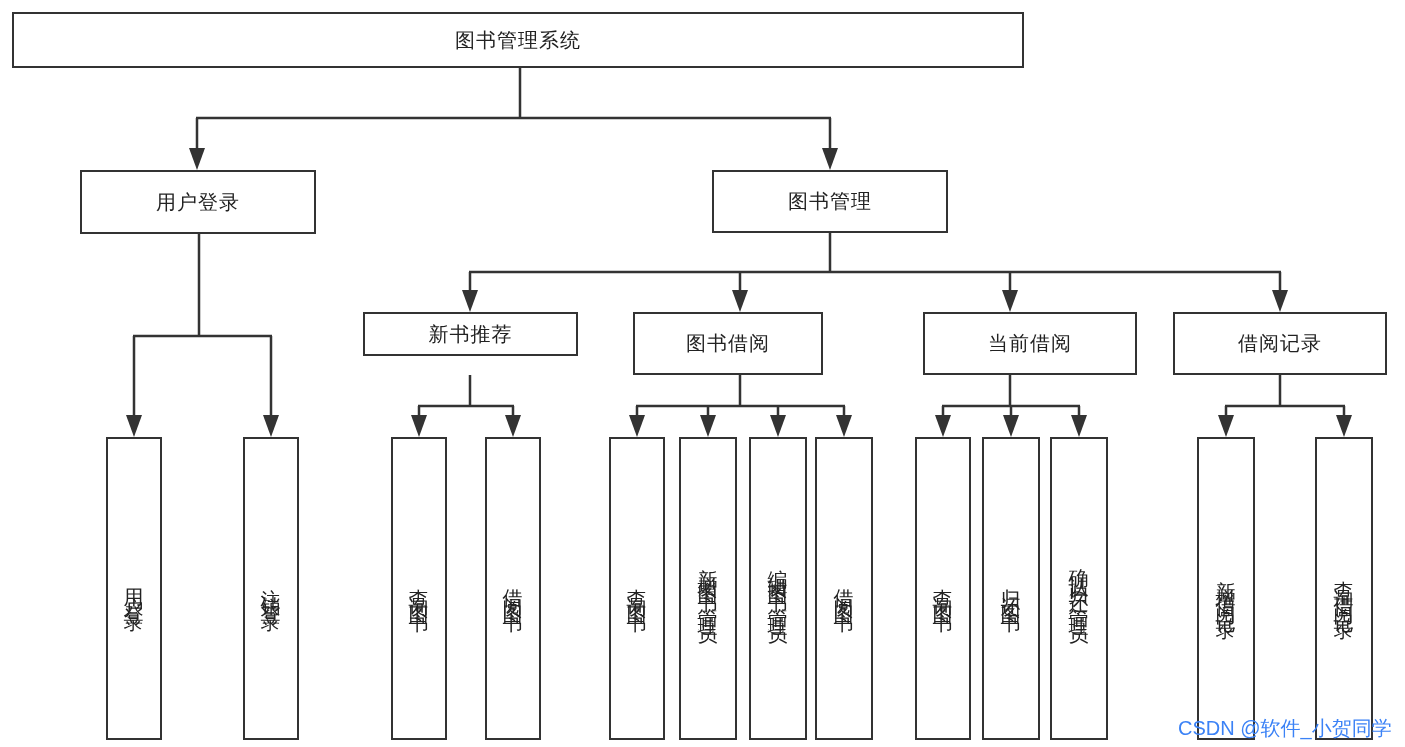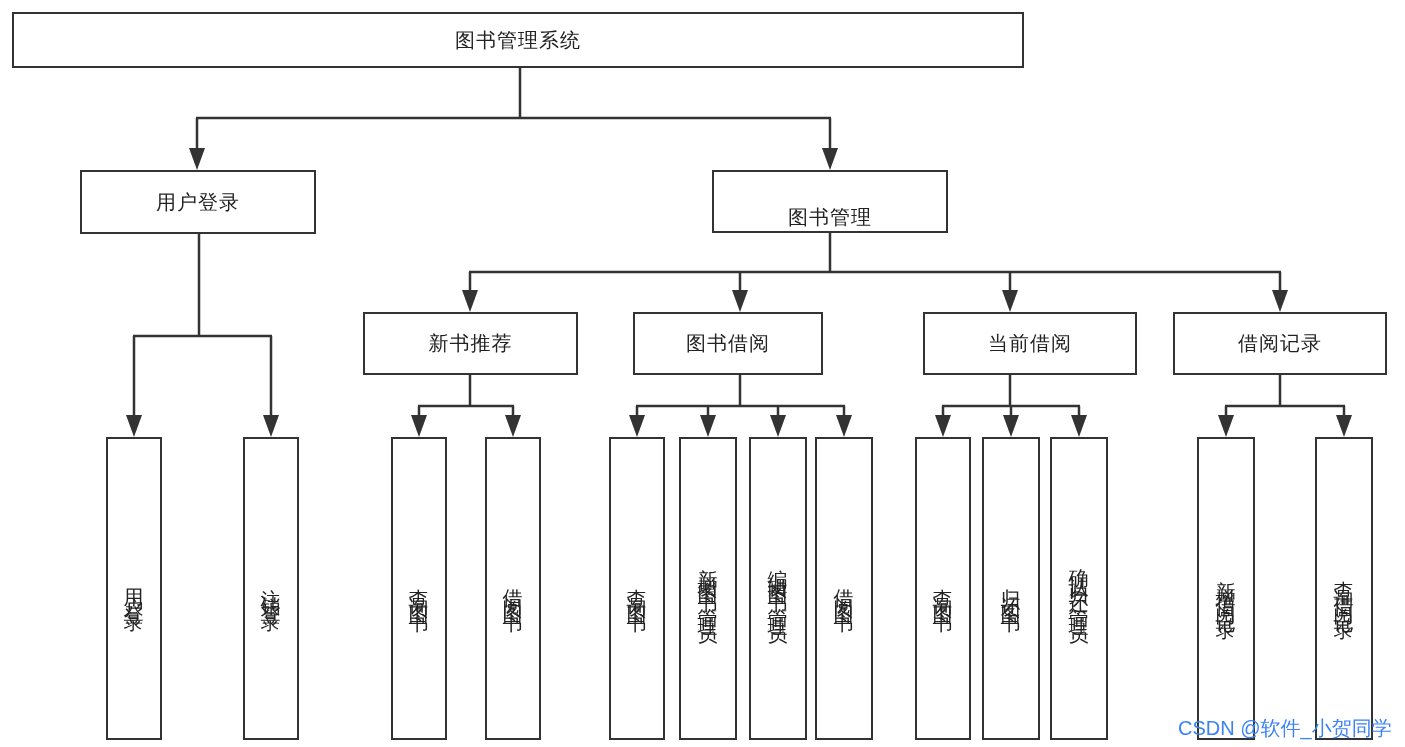--- a/index.html
+++ b/index.html
@@ -15,23 +15,23 @@
   }
   .h .lbl{font-size:20px;letter-spacing:1px;white-space:nowrap;}
   .v .lbl{
     writing-mode:vertical-rl;text-orientation:mixed;
     font-size:20px;letter-spacing:8px;line-height:1;
   }
   
   .n-root{left:12px;top:12px;width:1012px;height:56px;}
   
   .n-user-login{left:80px;top:170px;width:236px;height:64px;}
-  .n-book-mgmt{left:712px;top:170px;width:236px;height:63px;align-items:flex-end;}
+  .n-book-mgmt{left:712px;top:170px;width:236px;height:63px;}
   
-  .n-new-rec{left:363px;top:312px;width:215px;height:63px;}
+  .n-new-rec{left:363px;top:312px;width:215px;height:44px;}
   .n-borrow{left:633px;top:312px;width:190px;height:63px;}
   .n-current{left:903px;top:312px;width:214px;height:63px;margin-left:20px;}
   .n-records{left:1173px;top:312px;width:214px;height:63px;}
   
   .leaf{top:437px;height:303px;}
   .l-a1{left:106px;width:56px;}
   .l-a2{left:243px;width:56px;}
   .l-b1{left:391px;width:56px;}
   .l-b2{left:485px;width:56px;}
   .l-c1{left:609px;width:56px;}

